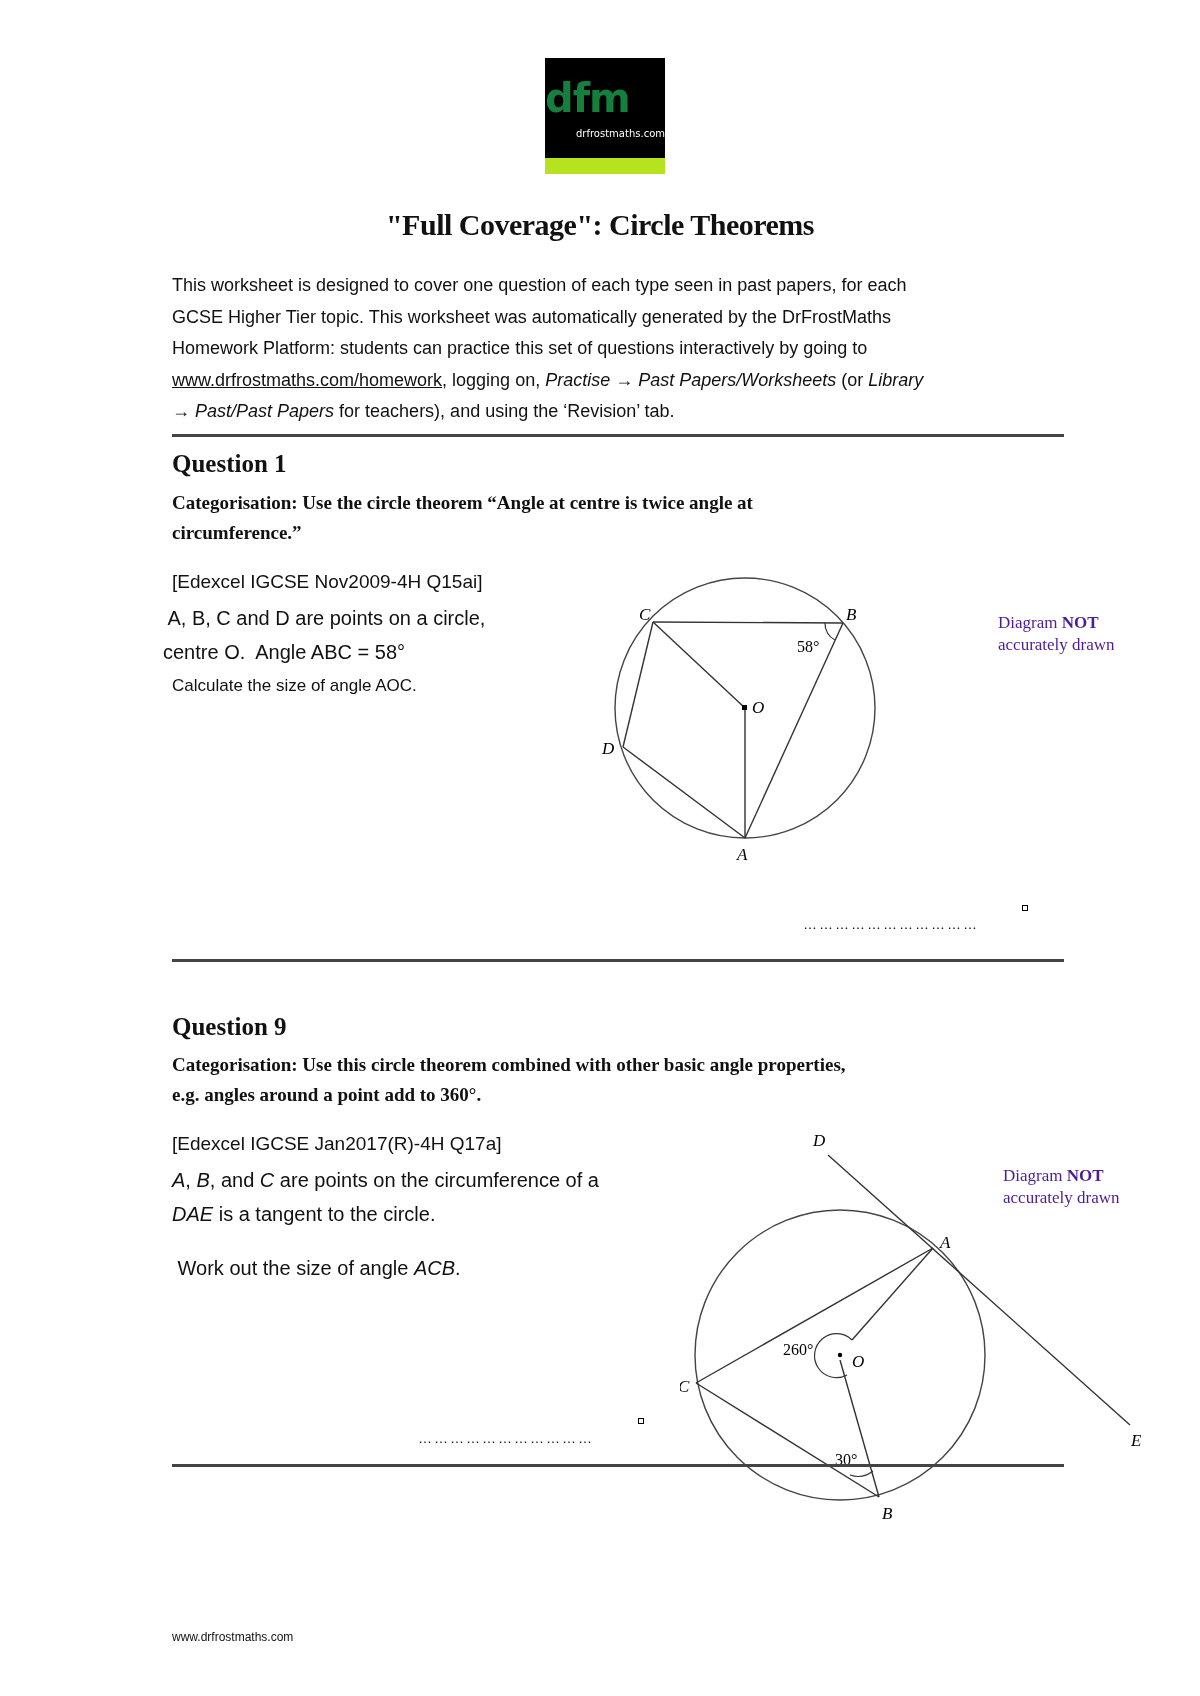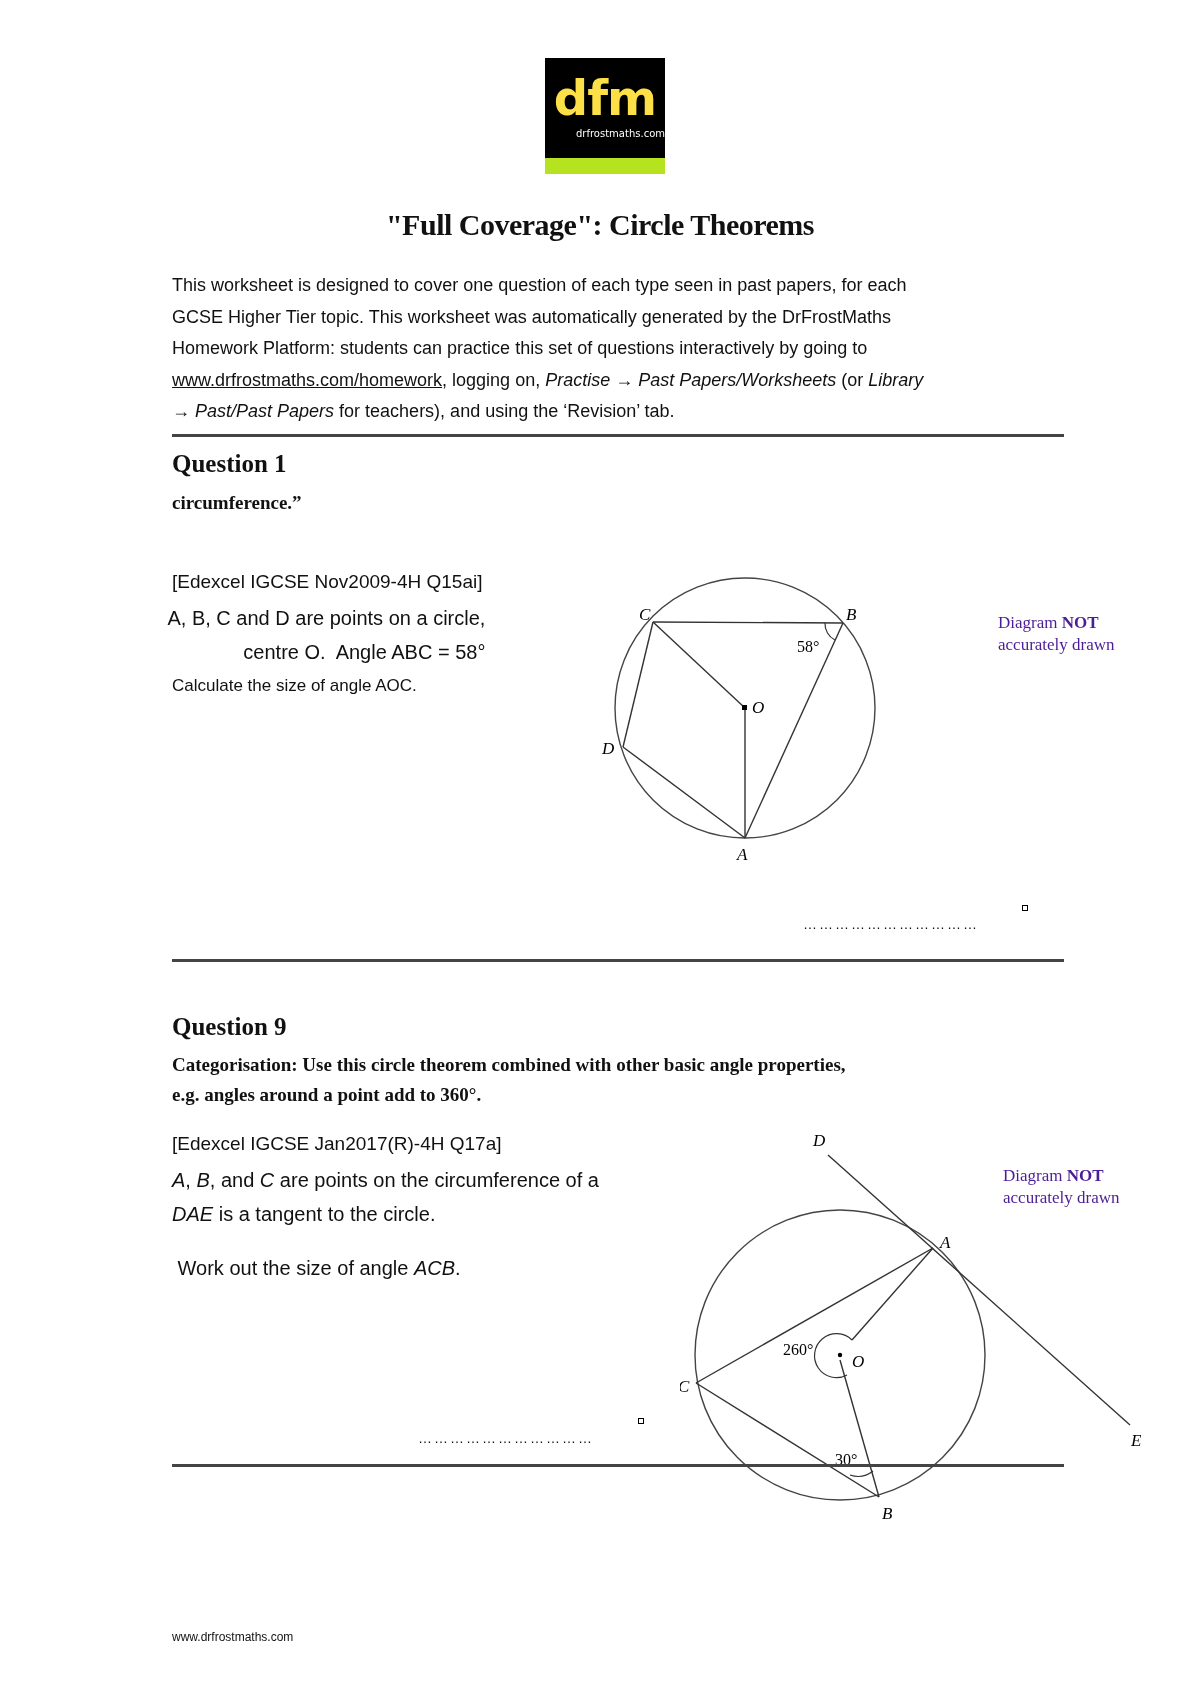--- a/index.html
+++ b/index.html
@@ -1,21 +1,21 @@
 <!DOCTYPE html>
 <html><head>
 <meta charset="utf-8">
 <style>
   html, body { margin: 0; padding: 0; background: #ffffff; }
   body { width: 1200px; height: 1696px; position: relative; overflow: hidden;
          font-family: "Liberation Sans", sans-serif; color: #111; }
   .abs { position: absolute; }
   .logo { left: 545px; top: 58px; width: 120px; height: 116px; background: #000; }
-  .logo-main { position: absolute; left: 0; width: 120px; top: 20px; text-align: center;
-               color: #fde047; font-family: "DejaVu Sans", sans-serif; font-size: 48px; font-weight: bold; letter-spacing: -1px; line-height: 40px; }
+  .logo-main { position: absolute; left: 0; width: 120px; top: 20px; 
+               color: #15803d; font-family: "DejaVu Sans", sans-serif; font-size: 40px; font-weight: bold; letter-spacing: -1px; line-height: 40px; }
   .logo-sub { position: absolute; left: 0; width: 120px; top: 70px; text-align: right;
               color: #fff; font-family: "DejaVu Sans", sans-serif; font-size: 10px; line-height: 12px; }
   .logo-bar { position: absolute; left: 0; bottom: 0; width: 120px; height: 16px; background: #b5e31f; }
   .title { left: 0; width: 1200px; top: 208px; text-align: center;
            font-family: "Liberation Serif", serif; font-weight: bold; font-size: 30px; letter-spacing: -0.5px; }
   .intro { left: 172px; top: 270px; width: 900px; font-size: 18px; line-height: 31.5px; }
   .intro .link { text-decoration: underline; }
   .intro i { font-style: italic; }
   .rule { left: 172px; width: 892px; height: 3px; background: #444; }
   .q-title { font-family: "Liberation Serif", serif; font-weight: bold; font-size: 25px; }
@@ -45,26 +45,27 @@
   <div>GCSE Higher Tier topic. This worksheet was automatically generated by the DrFrostMaths</div>
   <div>Homework Platform: students can practice this set of questions interactively by going to</div>
   <div><span class="link">www.drfrostmaths.com/homework</span><span>, logging on, </span><i>Practise → Past Papers/Worksheets</i><span> (or </span><i>Library</i></div>
   <div><i>→ Past/Past Papers</i><span> for teachers), and using the ‘Revision’ tab.</span></div>
 </div>
 
 <div class="abs rule" style="top:434px;"></div>
 
 <div class="abs q-title" style="left:172px; top:450px;">Question 1</div>
 <div class="abs cat" style="left:172px; top:488px;">
+  <div>Categorisation: Use the circle theorem “Angle at centre is twice angle at</div>
   <div>circumference.”</div>
 </div>
 <div class="abs src" style="left:172px; top:571px;">[Edexcel IGCSE Nov2009-4H Q15ai]</div>
 <div class="abs body-text" style="left:163px; top:601px;">
   <div style="white-space:pre;"> A, B, C and D are points on a circle,</div>
-  <div style="white-space:pre;text-align:right;">centre O.  Angle ABC = 58°</div>
+  <div style="white-space:pre;">centre O.  Angle ABC = 58°</div>
 </div>
 <div class="abs small-text" style="left:172px; top:676px;">Calculate the size of angle AOC.</div>
 
 <svg class="abs" style="left:590px; top:570px;" width="320" height="300" viewBox="0 0 320 300">
   <circle cx="155" cy="138" r="130" fill="none" stroke="#444" stroke-width="1.4"></circle>
 
   <line x1="63" y1="52" x2="253" y2="53" stroke="#333" stroke-width="1.4"></line>
   <line x1="63" y1="52" x2="155" y2="138" stroke="#333" stroke-width="1.4"></line>
   <line x1="155" y1="138" x2="155" y2="268" stroke="#333" stroke-width="1.4"></line>
   <line x1="253" y1="53" x2="155" y2="268" stroke="#333" stroke-width="1.4"></line>

